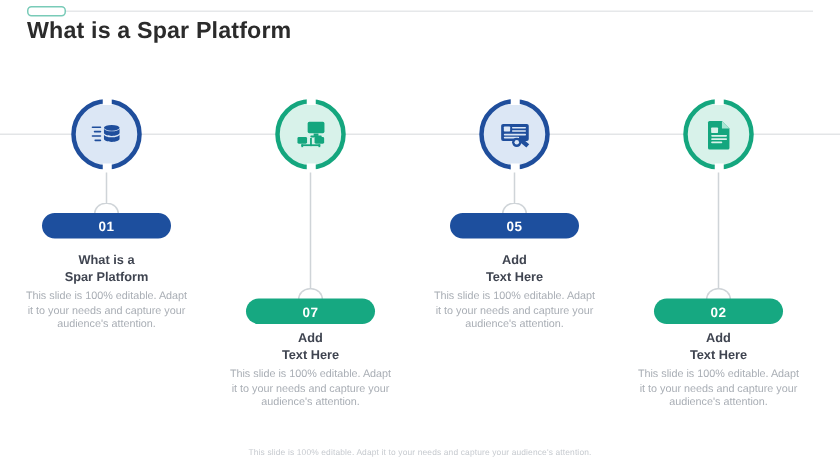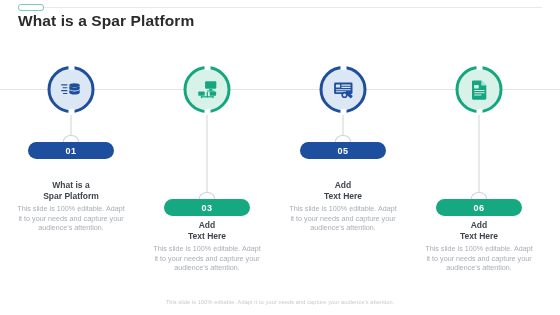--- a/index.html
+++ b/index.html
@@ -156,21 +156,21 @@
   .notch-bot { top: 192px; }
 
   
   .textblock {
     position: absolute;
     left: 50%;
     transform: translateX(-50%);
     width: 118px;
     text-align: center;
   }
-  .tb-top { top: 180px; }
+  .tb-top { top: 168px; }
   .tb-bot { top: 220px; }
 
   .card-title {
     font-size: 8.5px;
     font-weight: bold;
     color: #3f4450;
     line-height: 10.5px;
     margin: 0 0 3px 0;
     white-space: pre-line;
   }
@@ -249,21 +249,21 @@
             <rect x="11.2" y="14.0" width="1.2" height="5.4"></rect>
             <rect x="5.4" y="18.2" width="12.6" height="1.2"></rect>
             <rect x="5.4" y="18.2" width="1.2" height="1.9"></rect>
             <rect x="16.8" y="18.2" width="1.2" height="1.9"></rect>
           </g>
         </svg>
       </span>
     </div>
 
     <div class="notch notch-bot"></div>
-    <div class="pill green pill-bot">03</div>
+    <div class="pill green pill-bot">07</div>
 
     <div class="textblock tb-bot">
       <p class="card-title">Add
 Text Here</p>
       <p class="card-body">This slide is 100% editable. Adapt it to your needs and capture your audience's attention.</p>
     </div>
   </div>
 
   <div class="col col-3">
     <div class="stem stem-short"></div>
@@ -308,21 +308,21 @@
             <rect x="6.6" y="7.0" width="4.6" height="3.6" rx="0.5" fill="#d8f2ea"></rect>
             <rect x="6.6" y="12.0" width="10.6" height="1.1" rx="0.55" fill="#d8f2ea"></rect>
             <rect x="6.6" y="14.2" width="10.6" height="1.1" rx="0.55" fill="#d8f2ea"></rect>
             <rect x="6.6" y="16.4" width="7.4" height="1.1" rx="0.55" fill="#d8f2ea"></rect>
           </g>
         </svg>
       </span>
     </div>
 
     <div class="notch notch-bot"></div>
-    <div class="pill green pill-bot">06</div>
+    <div class="pill green pill-bot">02</div>
 
     <div class="textblock tb-bot">
       <p class="card-title">Add
 Text Here</p>
       <p class="card-body">This slide is 100% editable. Adapt it to your needs and capture your audience's attention.</p>
     </div>
   </div>
 
 </div>
 

